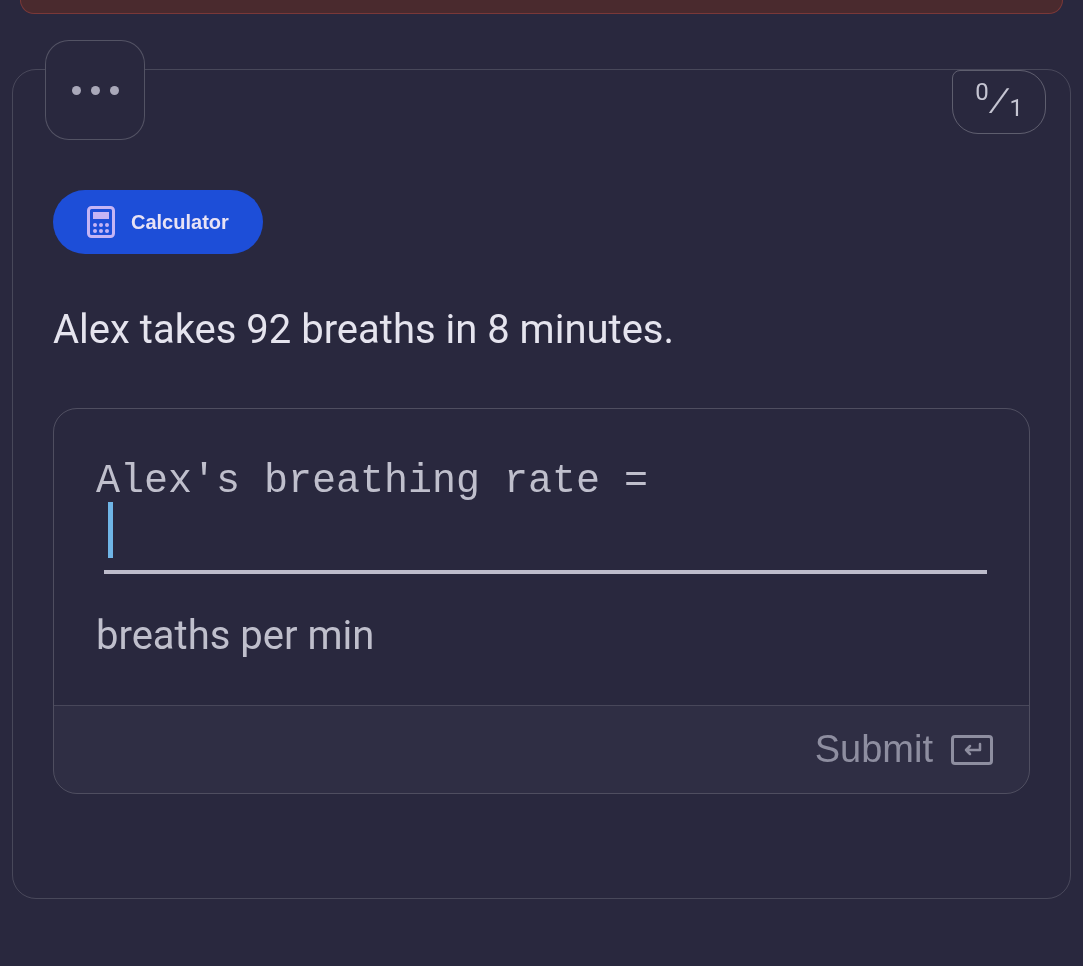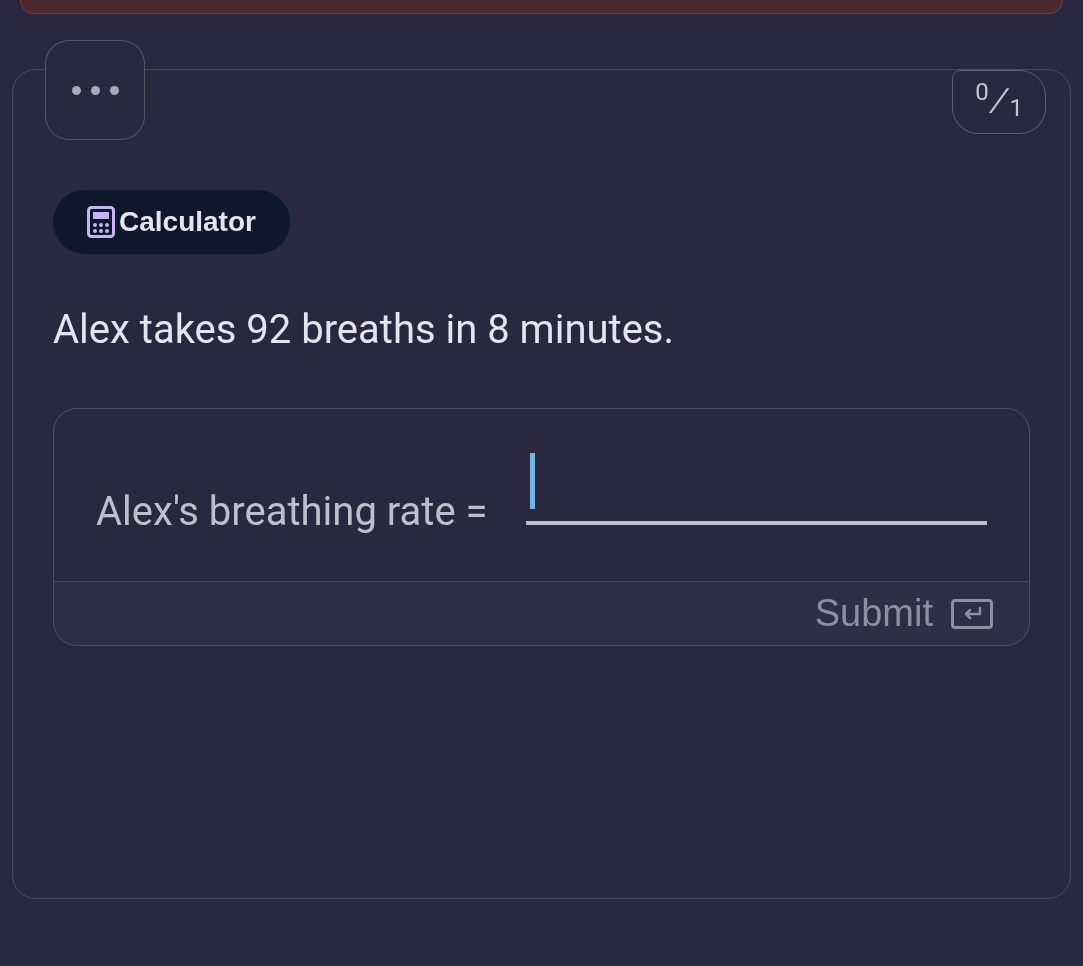--- a/index.html
+++ b/index.html
@@ -74,30 +74,30 @@
       font-style: italic;
       transform: skewX(-10deg);
     }
     .score-total {
       font-size: 24px;
       position: relative;
       top: 8px;
     }
     .calc-button {
       margin-top: 120px;
-      background: #0f172a;
+      background: #1d4ed8;
       border: none;
       border-radius: 34px;
       padding: 16px 34px;
       display: inline-flex;
       align-items: center;
-      gap: 4px;
+      gap: 16px;
       cursor: pointer;
       color: #e8e2f5;
-      font-size: 28px;
+      font-size: 20px;
       font-weight: 700;
     }
     .calc-icon svg {
       display: block;
     }
     .question-text {
       margin-top: 48px;
       color: #e5e4ee;
       font-size: 40px;
       line-height: 1.4;
@@ -109,23 +109,24 @@
       border-radius: 24px;
       overflow: hidden;
     }
     .answer-content {
       padding: 50px 42px 46px 42px;
     }
     .answer-line1 {
       display: flex;
       align-items: baseline;
       flex-wrap: wrap;
-      gap: 30px;
+      gap: 4px;
       color: #bfbfcc;
       font-size: 40px;
+      font-family: Liberation Mono, monospace;
     }
     .answer-prefix {
       white-space: nowrap;
     }
     .answer-input-wrap {
       position: relative;
       flex: 1;
       min-width: 380px;
       border-bottom: 4px solid #bdbccb;
       height: 66px;
@@ -144,21 +145,21 @@
       50% { opacity: 0; }
     }
     .answer-line2 {
       margin-top: 38px;
       color: #bfbfcc;
       font-size: 40px;
     }
     .submit-bar {
       border-top: 1px solid rgba(255,255,255,0.12);
       background: rgba(255,255,255,0.03);
-      padding: 10px 36px;
+      padding: 22px 36px;
       display: flex;
       justify-content: flex-end;
       align-items: center;
       gap: 18px;
     }
     .submit-btn {
       background: none;
       border: none;
       color: #8e8ea0;
       font-size: 38px;
@@ -220,20 +221,21 @@
   </div>
 
   <div class="answer-box">
     <div class="answer-content">
       <div class="answer-line1">
         <span class="answer-prefix">Alex's breathing rate =</span>
         <span class="answer-input-wrap">
           <span class="cursor-blink"></span>
         </span>
       </div>
+      <div class="answer-line2">breaths per min</div>
     </div>
     <div class="submit-bar">
       <button class="submit-btn">
         <span>Submit</span>
         <span class="enter-key">
           <svg width="24" height="16" viewBox="0 0 24 16" fill="none">
             <path d="M20 2 L20 8 L6 8 M6 8 L10 4 M6 8 L10 12" stroke="#8e8ea0" stroke-width="2.5" fill="none" stroke-linecap="round" stroke-linejoin="round"></path>
           </svg>
         </span>
       </button>

